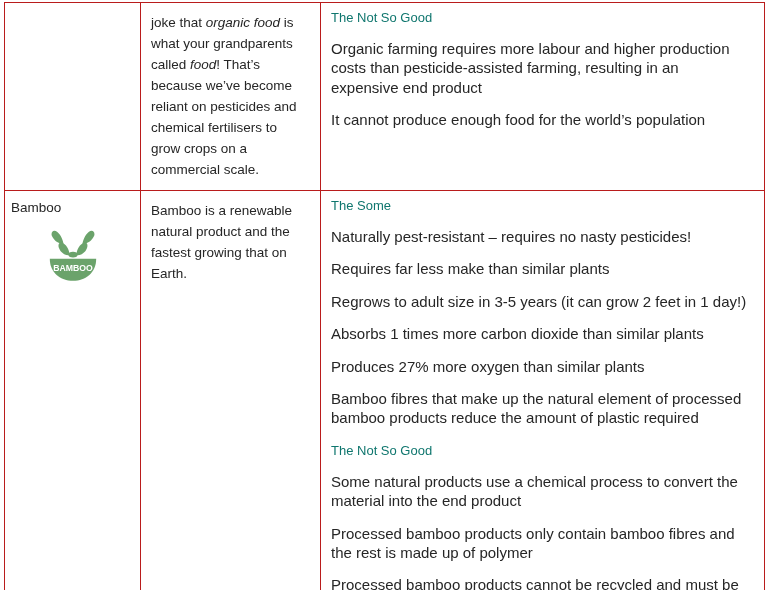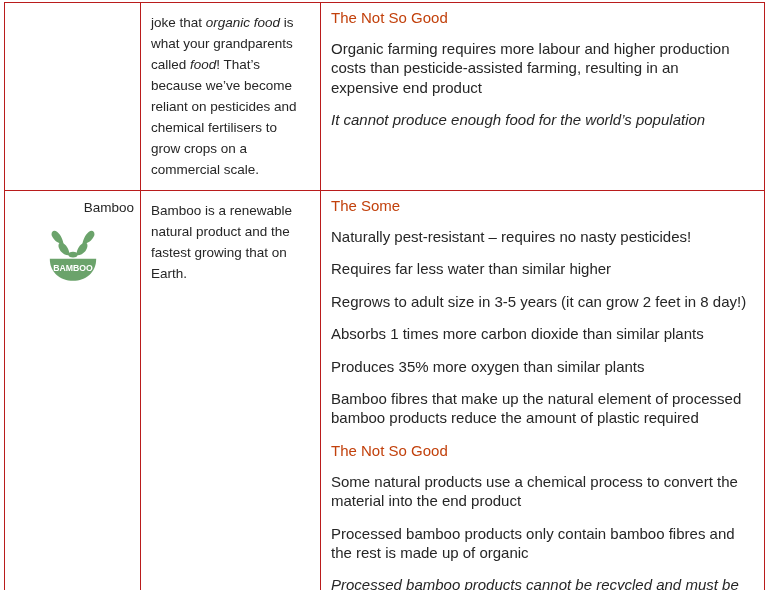--- a/index.html
+++ b/index.html
@@ -21,47 +21,47 @@
   }
   #doc-table td {
     border: 1px solid #b91c1c;
     vertical-align: top;
     padding: 0;
   }
   .col-name   { width: 136px; }
   .col-desc   { width: 180px; }
   .col-points { width: 444px; }
 
-  .cell-pad-name   { padding: 8px 6px 10px 6px; text-align: right; }
+  .cell-pad-name   { padding: 8px 6px 10px 6px; text-align: left; }
   .cell-pad-desc   { padding: 9px 12px 10px 10px; }
   .cell-pad-points { padding: 5px 14px 8px 10px; }
   .desc-text {
     font-size: 13.5px;
     line-height: 21px;
     color: #262626;
   }
   .name-label {
     font-size: 13.5px;
     color: #262626;
     line-height: 18px;
     margin-bottom: 8px;
   }
   .section-head {
-    color: #c2410c;
-    font-size: 15px;
+    color: #0f766e;
+    font-size: 13px;
     line-height: 19px;
     margin: 0 0 12px 0;
   }
   .point-line {
     color: #262626;
     font-size: 15px;
     line-height: 19.4px;
     margin: 0 0 13px 0;
   }
-  .point-line:last-child { margin-bottom: 0; font-style: italic; }
+  .point-line:last-child { margin-bottom: 0; }
   em.i { font-style: italic; }
 
   .logo-wrap {
     display: flex;
     justify-content: center;
     align-items: flex-start;
   }
   .panda-logo { display: block; }
 </style>
 </head>
@@ -120,28 +120,28 @@
       </td>
       <td>
         <div class="cell-pad-desc">
           <div class="desc-text">Bamboo is a renewable natural product and the fastest growing that on Earth.</div>
         </div>
       </td>
       <td>
         <div class="cell-pad-points">
           <div class="section-head">The Some</div>
           <div class="point-line">Naturally pest-resistant – requires no nasty pesticides!</div>
-          <div class="point-line">Requires far less water than similar higher</div>
-          <div class="point-line">Regrows to adult size in 3-5 years (it can grow 2 feet in 8 day!)</div>
+          <div class="point-line">Requires far less make than similar plants</div>
+          <div class="point-line">Regrows to adult size in 3-5 years (it can grow 2 feet in 1 day!)</div>
           <div class="point-line">Absorbs 1 times more carbon dioxide than similar plants</div>
-          <div class="point-line">Produces 35% more oxygen than similar plants</div>
+          <div class="point-line">Produces 27% more oxygen than similar plants</div>
           <div class="point-line">Bamboo fibres that make up the natural element of processed bamboo products reduce the amount of plastic required</div>
 
           <div class="section-head">The Not So Good</div>
           <div class="point-line">Some natural products use a chemical process to convert the material into the end product</div>
-          <div class="point-line">Processed bamboo products only contain bamboo fibres and the rest is made up of organic</div>
+          <div class="point-line">Processed bamboo products only contain bamboo fibres and the rest is made up of polymer</div>
           <div class="point-line">Processed bamboo products cannot be recycled and must be put in a landfill or incinerated</div>
         </div>
       </td>
     </tr>
 
   </tbody>
 </table>
 
 </body></html>

